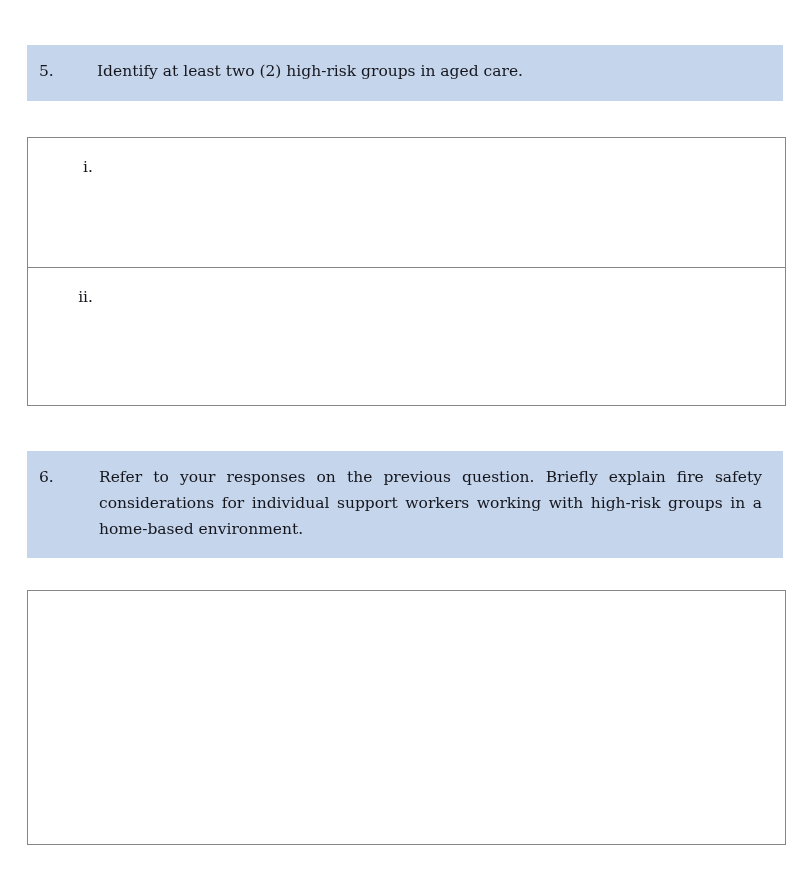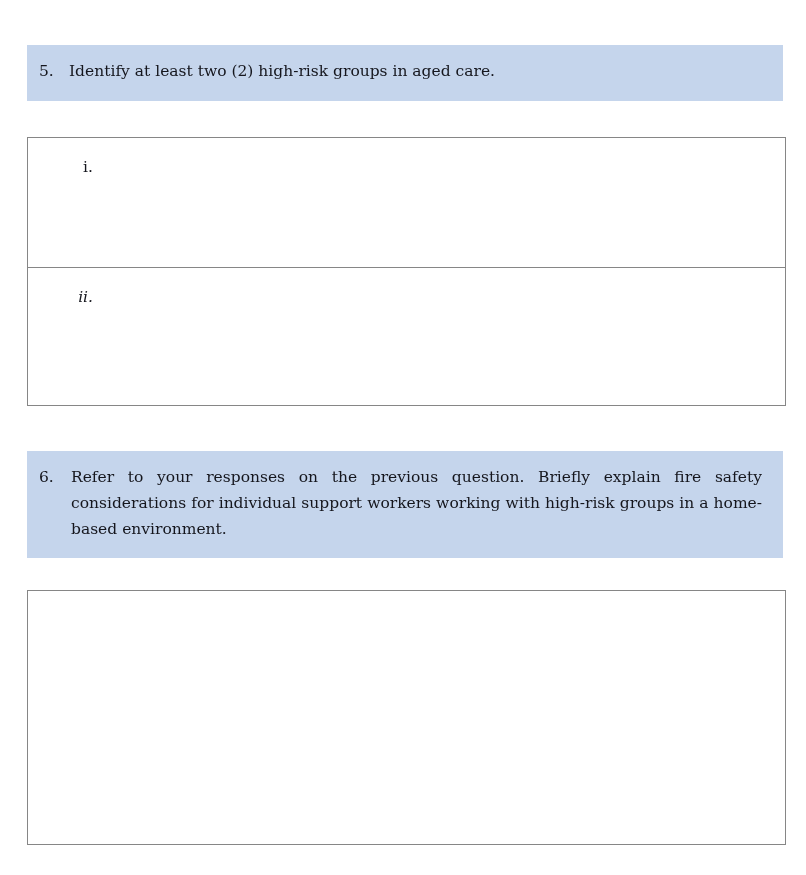--- a/index.html
+++ b/index.html
@@ -46,20 +46,21 @@
   }
 
   .q-text {
     flex: 1 1 auto;
     font-size: 15.5px;
     line-height: 26px;
     text-align: justify;
     text-justify: inter-word;
     font-variant-numeric: oldstyle-nums;
     font-feature-settings: "onum" 1;
+    margin-left: 28px;
   }
 
   .q-text.last-line-left {
     text-align-last: left;
   }
 
   
   #question-5-block {
     left: 27px;
     top: 45px;
@@ -112,21 +113,20 @@
     left: 27px;
     top: 137px;
     width: 759px;
     height: 269px;
   }
   #answer-table-5 .answer-row.row-i {
     height: 129px;
   }
   #answer-table-5 .answer-row.row-ii {
     height: 137px;
-    font-style: italic;
   }
   #answer-table-5 .answer-marker {
     left: 23px;
   }
 
   
   #answer-table-6 {
     left: 27px;
     top: 590px;
     width: 759px;

